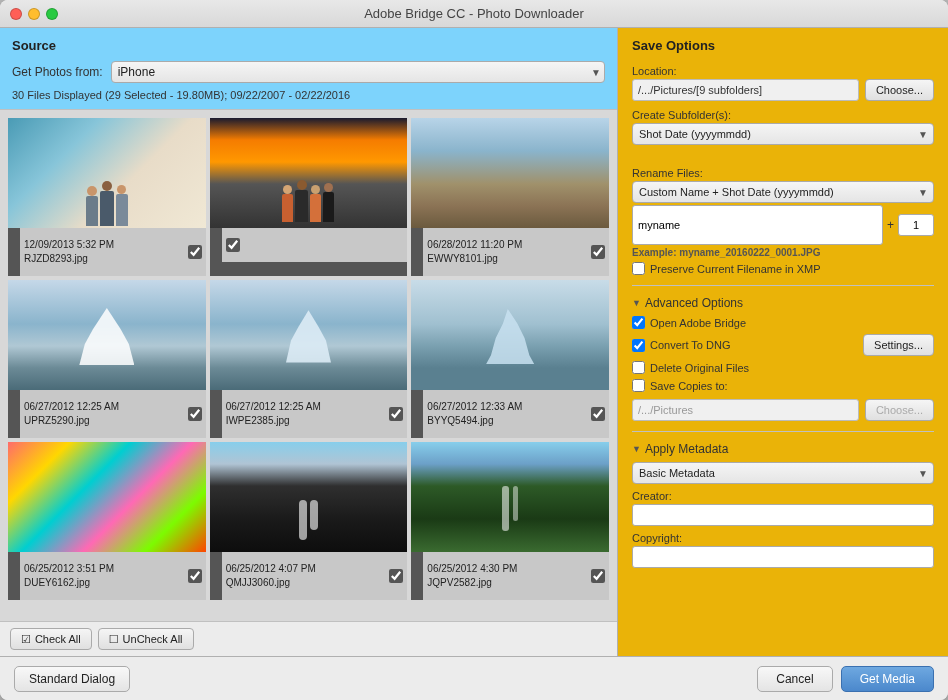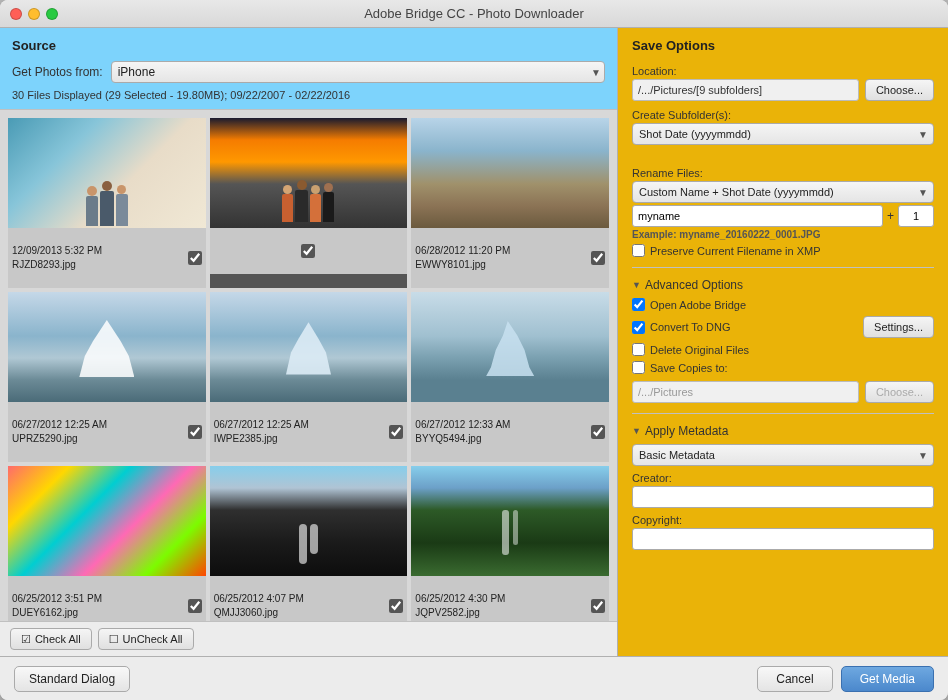--- a/index.html
+++ b/index.html
@@ -133,27 +133,28 @@
     .photo-thumb {
       width: 100%;
       height: 110px;
       overflow: hidden;
       display: flex;
       align-items: center;
       justify-content: center;
     }
     .photo-info {
       background: #c8c8c8;
-      padding: 16px 4px;
+      padding: 10px 4px;
       font-size: 10px;
       color: #222;
       display: flex;
-      justify-content: center;
+      justify-content: space-between;
       align-items: center;
       line-height: 1.4;
+      margin-left: 12px;
     }
     .photo-check {
       width: 14px;
       height: 14px;
       flex-shrink: 0;
       accent-color: #555;
     }
     .photo-meta {
       flex: 1;
     }
@@ -253,21 +254,21 @@
       font-size: 10px;
     }
     .rename-row {
       display: flex;
       align-items: center;
       gap: 4px;
       margin-top: 2px;
     }
     .rename-input {
       flex: 1;
-      height: 22px;
+      height: 40px;
       border: 1px solid #aaa;
       border-radius: 3px;
       padding: 0 5px;
       font-size: 11px;
       background: white;
     }
     .rename-plus {
       font-size: 12px;
       color: #333;
     }

